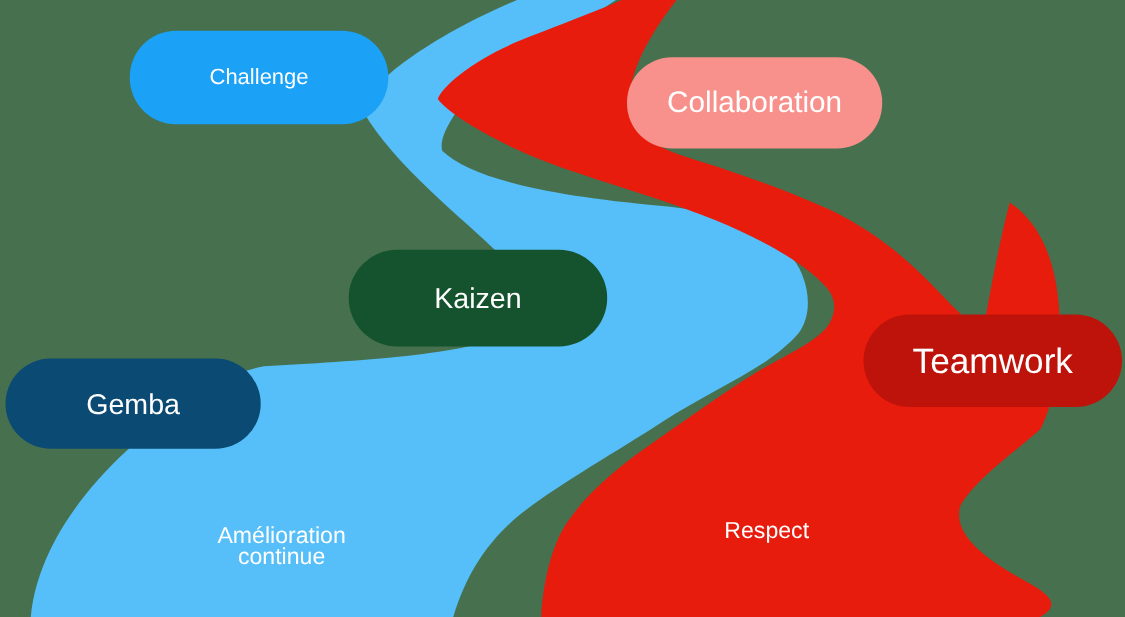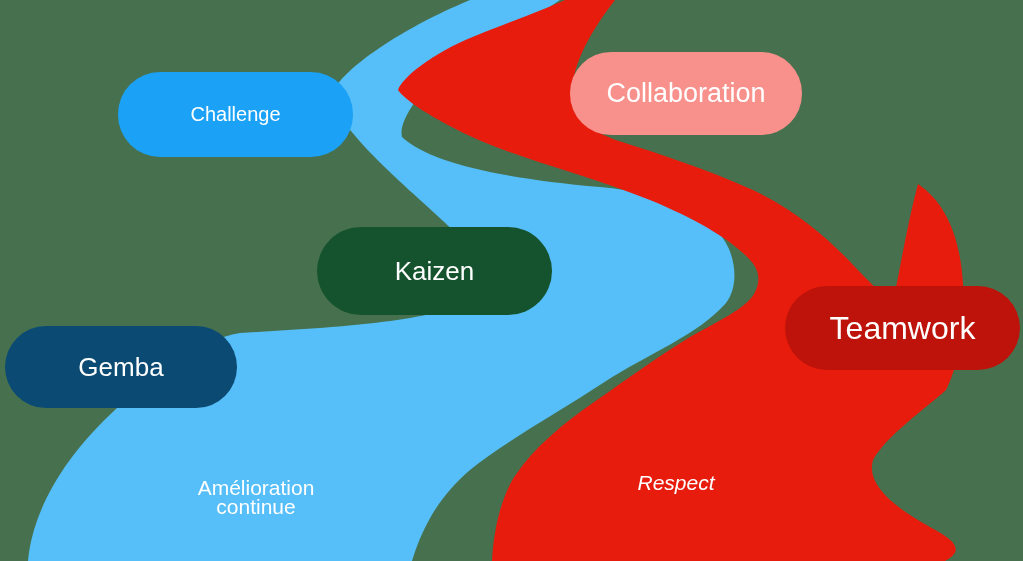--- a/index.html
+++ b/index.html
@@ -23,21 +23,21 @@
   .pill-teamwork    {left:785px;top:286px;width:235px;height:84px;border-radius:42px;font-size:32px;}
   .river-caption{
     position:absolute;
     width:240px;
     text-align:center;
     font-size:21px;
     line-height:19px;
     color:#ffffff;
   }
   .caption-blue{left:136px;top:478px;}
-  .caption-red {left:556px;top:473px;font-style:italic;}
+  .caption-red {left:577px;top:473px;}
   .river-caption span{display:block;}
 </style>
 </head>
 <body>
 
 <div id="canvas" style="background-color: rgb(71, 113, 78);">
 
   <svg id="rivers" viewBox="0 0 1023 561" xmlns="http://www.w3.org/2000/svg" aria-hidden="true">
     <path d="M 470 0 L 560 0
              C 515 30 448 70 416 100
@@ -73,21 +73,21 @@
              C 630 377 662 354 690 337
              C 718 321 745 309 754 294
              C 762 280 758 268 750 260
              C 732 240 696 219 650 200
              C 585 174 516 158 470 136
              C 432 118 406 101 398 90
              C 402 78 432 53 475 36
              C 515 20 548 8 565 0 Z" fill="#E71C0D"></path>
   </svg>
 
-  <div class="pill pill-challenge" style="background-color: rgb(27, 161, 246); margin-top: 44px;">
+  <div class="pill pill-challenge" style="background-color: rgb(27, 161, 246);">
     <span>Challenge</span>
   </div>
 
   <div class="pill pill-collaboration" style="background-color: rgb(248, 145, 140);">
     <span>Collaboration</span>
   </div>
 
   <div class="pill pill-kaizen" style="background-color: #14532d; text-align: center;">
     <span>Kaizen</span>
   </div>

